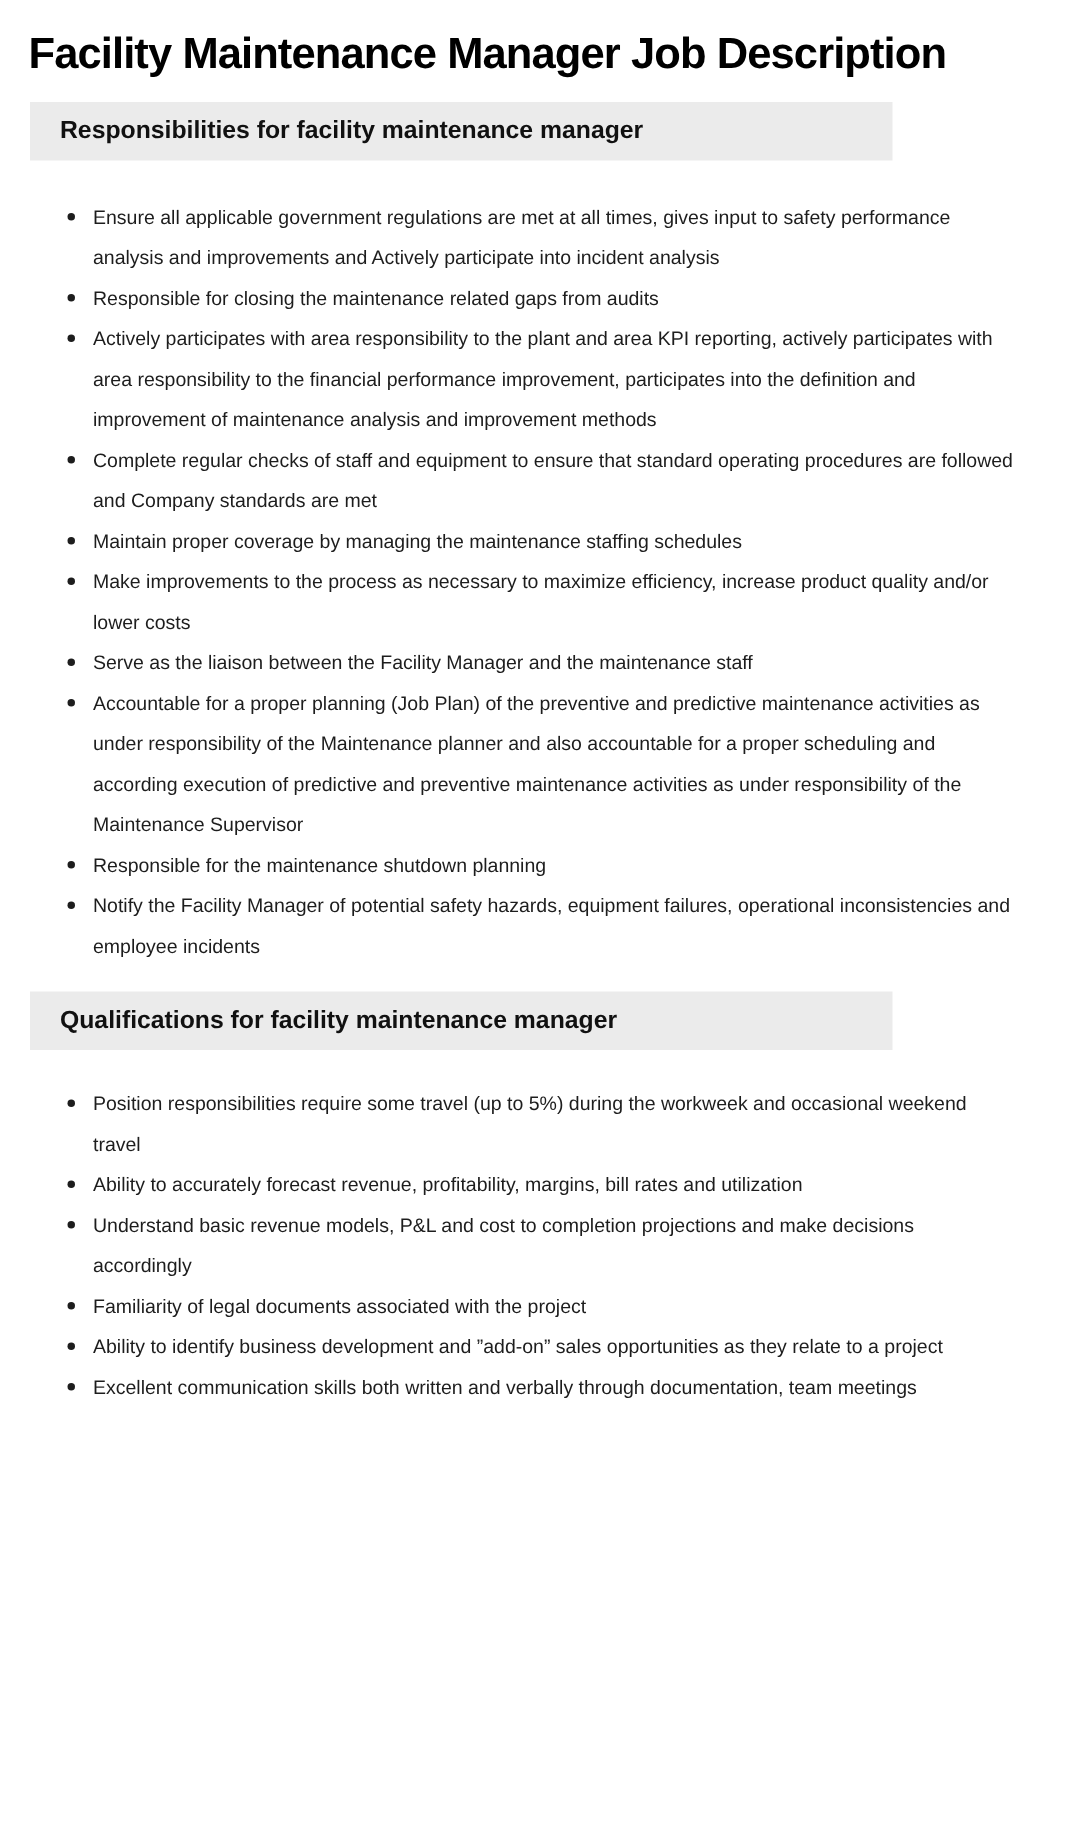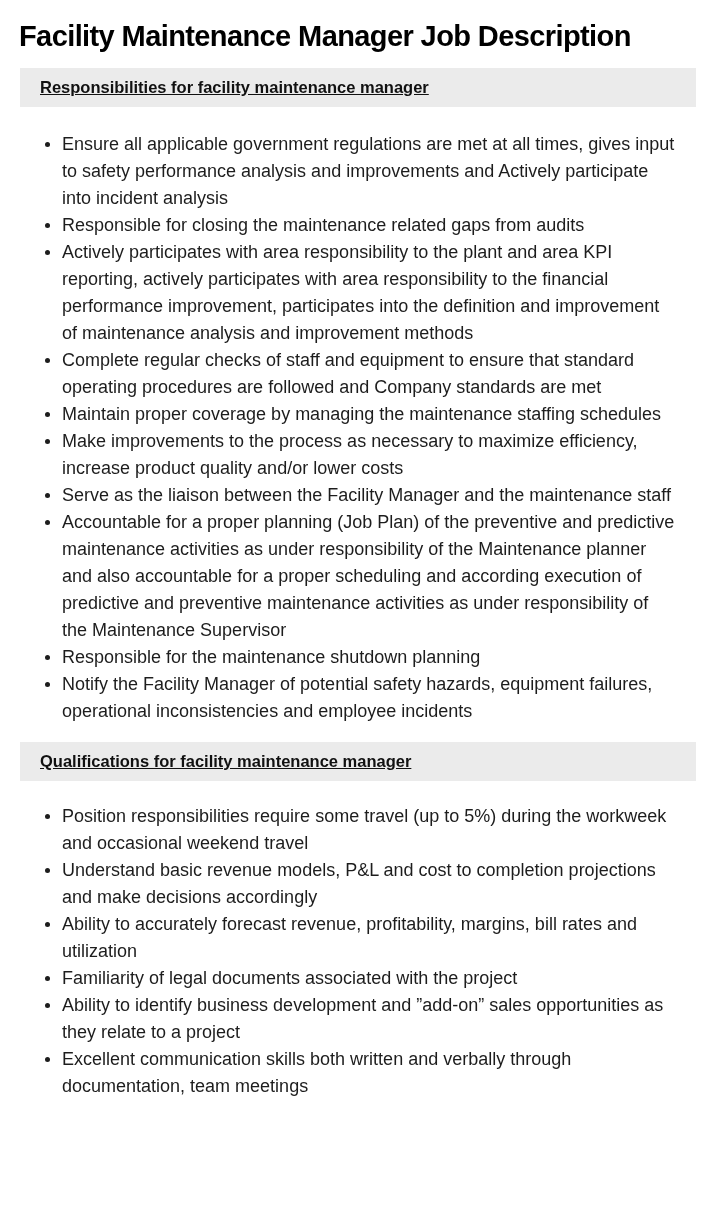--- a/index.html
+++ b/index.html
@@ -30,49 +30,48 @@
     white-space: nowrap;
   }
   .intro {
     margin: 21px 24px 0 20px;
     font-size: 16.5px;
     line-height: 27px;
     max-width: 656px;
   }
   .section-heading {
     margin: 14px 14px 0 20px;
-    width: 676px;
+    width: 575px;
     height: 39px;
     box-sizing: border-box;
     background: #ebebeb;
     display: flex;
     align-items: center;
     padding-left: 20px;
     font-size: 16.5px;
     font-weight: 700;
     color: #111111;
-    text-decoration: underline;
   }
   .qualifications .section-heading {
     margin-top: 17px;
   }
   ul.bullet-list {
     list-style: none;
     margin: 24px 0 0 20px;
     padding: 0;
     max-width: 660px;
   }
   .qualifications ul.bullet-list {
     margin-top: 22px;
   }
   ul.bullet-list li {
     position: relative;
     padding-left: 42px;
     padding-right: 4px;
-    font-size: 18px;
+    font-size: 13px;
     line-height: 27px;
     margin: 0;
   }
   ul.bullet-list li::before {
     content: "";
     position: absolute;
     left: 25px;
     top: 11px;
     width: 5px;
     height: 5px;
@@ -101,21 +100,21 @@
         <li>Accountable for a proper planning (Job Plan) of the preventive and predictive maintenance activities as under responsibility of the Maintenance planner and also accountable for a proper scheduling and according execution of predictive and preventive maintenance activities as under responsibility of the Maintenance Supervisor</li>
         <li>Responsible for the maintenance shutdown planning</li>
         <li>Notify the Facility Manager of potential safety hazards, equipment failures, operational inconsistencies and employee incidents</li>
       </ul>
   </section>
 
   <section class="qualifications">
     <div class="section-heading">Qualifications for facility maintenance manager</div>
     <ul class="bullet-list">
         <li>Position responsibilities require some travel (up to 5%) during the workweek and occasional weekend travel</li>
+        <li>Ability to accurately forecast revenue, profitability, margins, bill rates and utilization</li>
         <li>Understand basic revenue models, P&amp;L and cost to completion projections and make decisions accordingly</li>
-        <li>Ability to accurately forecast revenue, profitability, margins, bill rates and utilization</li>
         <li>Familiarity of legal documents associated with the project</li>
         <li>Ability to identify business development and ”add-on” sales opportunities as they relate to a project</li>
         <li>Excellent communication skills both written and verbally through documentation, team meetings</li>
       </ul>
   </section>
 
 </div>
 
 </body></html>

